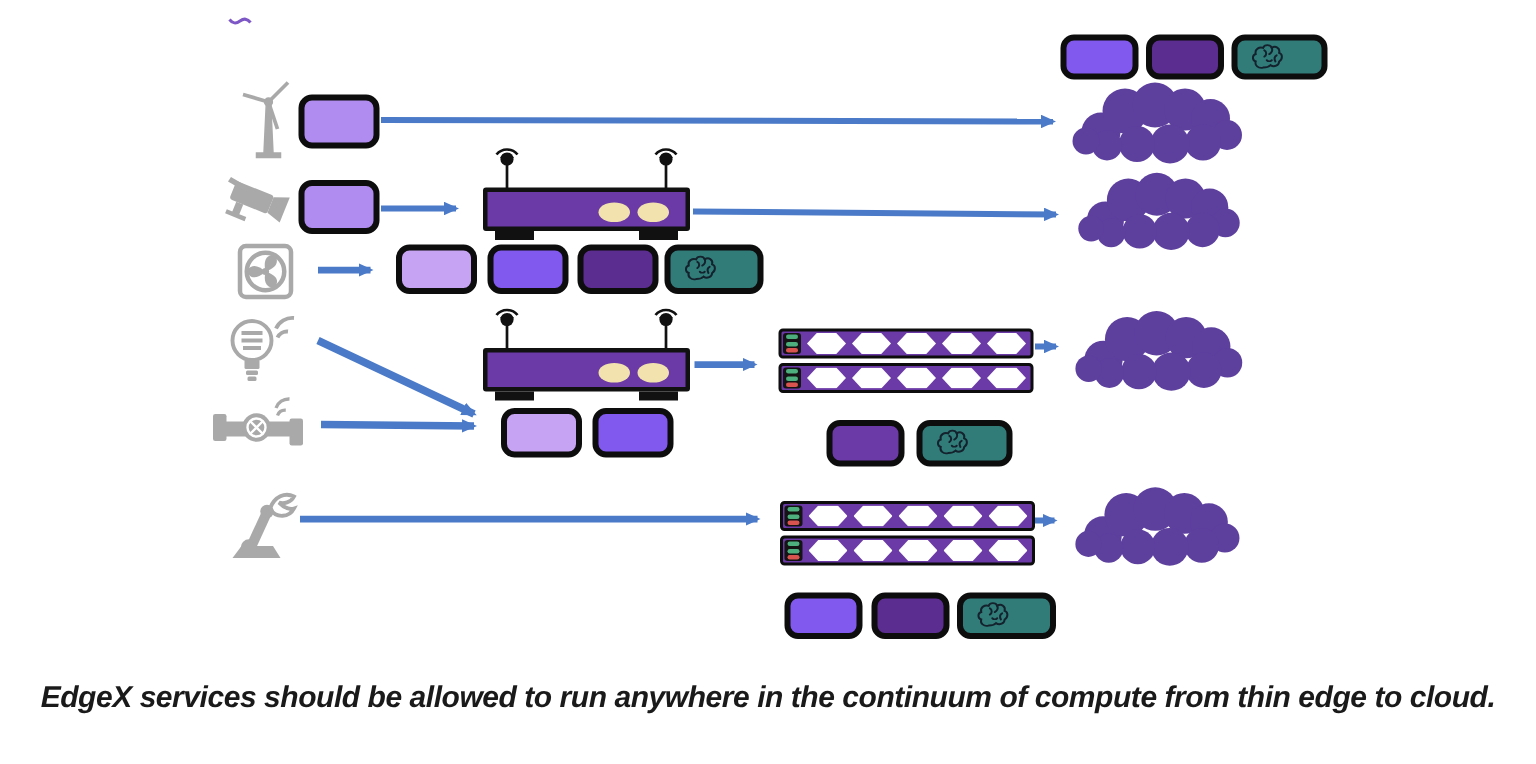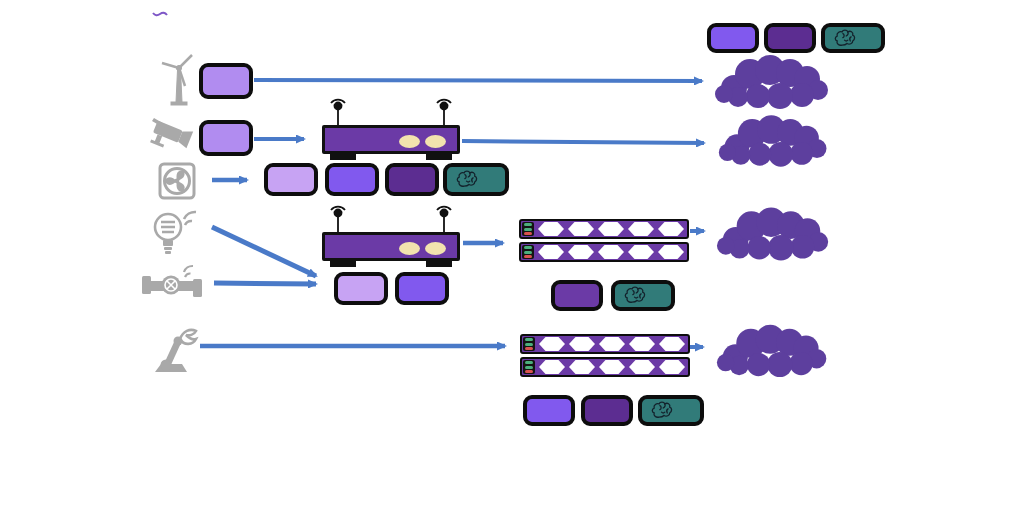--- a/index.html
+++ b/index.html
@@ -385,14 +385,15 @@
       <line x1="212" y1="180" x2="247" y2="180" stroke-width="4.5" marker-end="url(#ah)"></line>
       <line x1="212" y1="227" x2="316" y2="276" stroke-width="5" marker-end="url(#ah)"></line>
       <line x1="214" y1="283" x2="316" y2="284" stroke-width="5" marker-end="url(#ah)"></line>
       <line x1="463" y1="243" x2="503" y2="243" stroke-width="4.5" marker-end="url(#ah)"></line>
       <line x1="690" y1="231" x2="704" y2="231" stroke-width="4" marker-end="url(#ah)"></line>
       <line x1="200" y1="346" x2="505" y2="346" stroke-width="4.5" marker-end="url(#ah)"></line>
       <line x1="690" y1="347" x2="703" y2="347" stroke-width="4" marker-end="url(#ah)"></line>
     </g>
   </svg>
 
+  <div id="caption">EdgeX services should be allowed to run anywhere in the continuum of compute from thin edge to cloud.</div>
 
 </div>
 
 </body></html>

